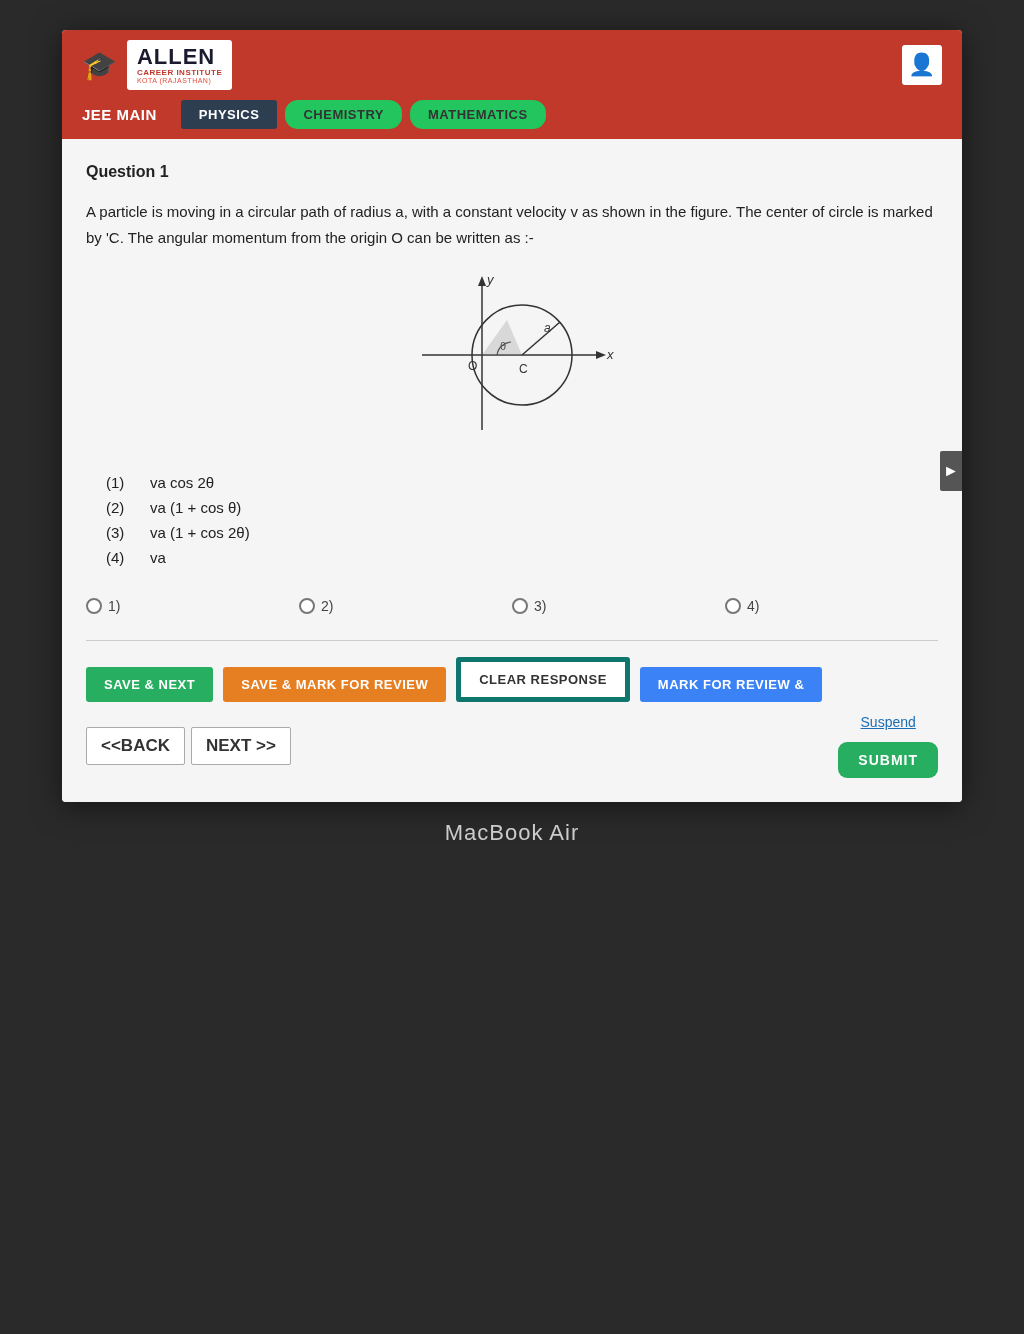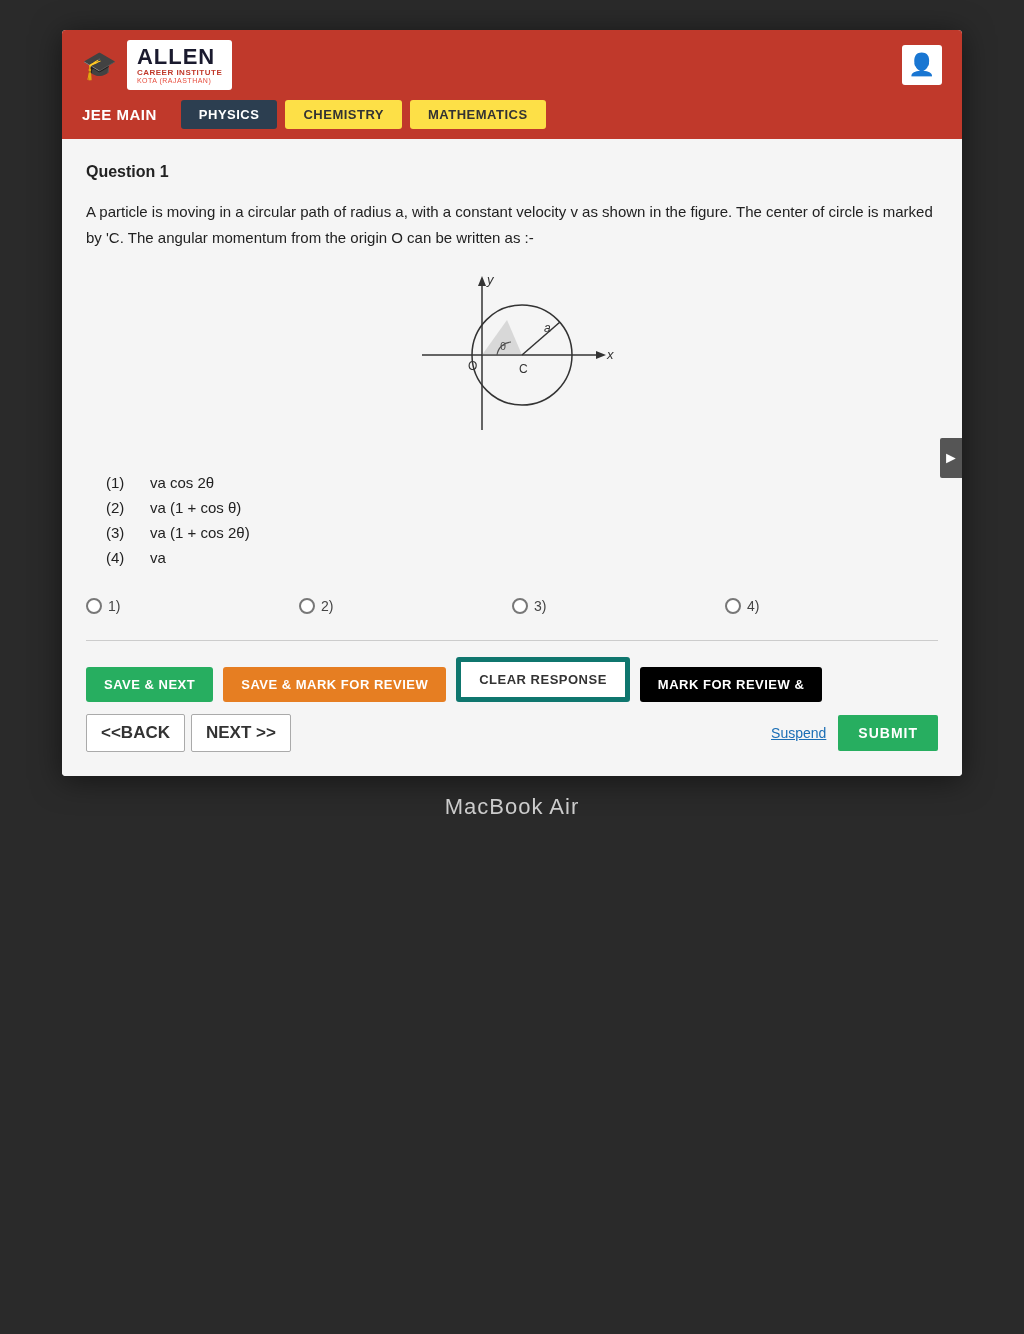--- a/index.html
+++ b/index.html
@@ -96,22 +96,23 @@
       font-size: 13px;
       font-weight: bold;
       cursor: pointer;
       letter-spacing: 0.5px;
     }
     .nav-tab.active {
       background: #2c3e50;
       color: #fff;
     }
     .nav-tab.inactive {
-      background: #fde047;
+      background: #22c55e;
       color: #333;
+      border-radius: 13px;
     }
     
     .content {
       background: #f5f5f5;
       padding: 24px 24px;
       min-height: 600px;
     }
     .question-label {
       font-size: 16px;
       font-weight: bold;
@@ -208,21 +209,21 @@
     .btn-orange {
       background: #e67e22;
       color: #fff;
     }
     .btn-white {
       background: #fff;
       color: #333;
       border: 5px solid #0f766e;
     }
     .btn-blue {
-      background: #000000;
+      background: #3b82f6;
       color: #fff;
     }
     .nav-row {
       display: flex;
       align-items: center;
       justify-content: space-between;
       margin-top: 8px;
     }
     .nav-left {
       display: flex;
@@ -235,35 +236,36 @@
       font-size: 17px;
       font-weight: bold;
       color: #333;
       cursor: pointer;
       border-radius: 2px;
     }
     .nav-right {
       display: flex;
       align-items: center;
       gap: 12px;
+      flex-direction: column;
     }
     .suspend-link {
       color: #1a6eb5;
       font-size: 14px;
       text-decoration: underline;
       cursor: pointer;
     }
     .btn-submit {
       background: #27ae60;
       color: #fff;
       border: none;
       padding: 10px 20px;
       font-size: 14px;
       font-weight: bold;
-      border-radius: 2px;
+      border-radius: 9px;
       cursor: pointer;
       letter-spacing: 1px;
     }
     .right-arrow {
       position: absolute;
       right: 0;
       top: 50%;
       transform: translateY(-50%);
       background: #555;
       color: #fff;

